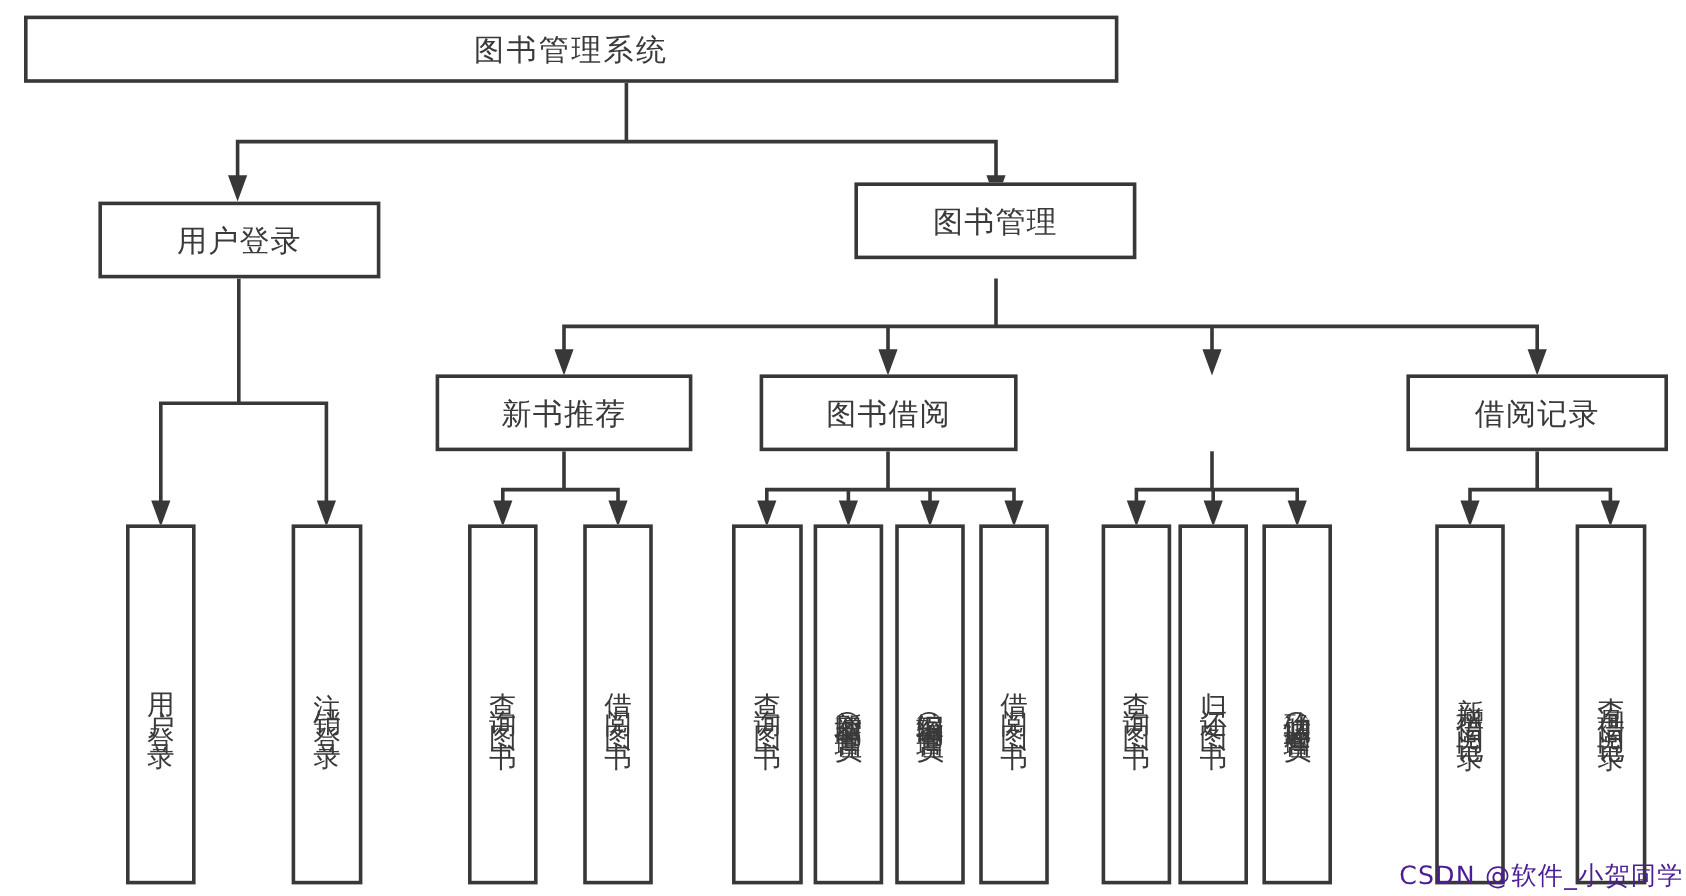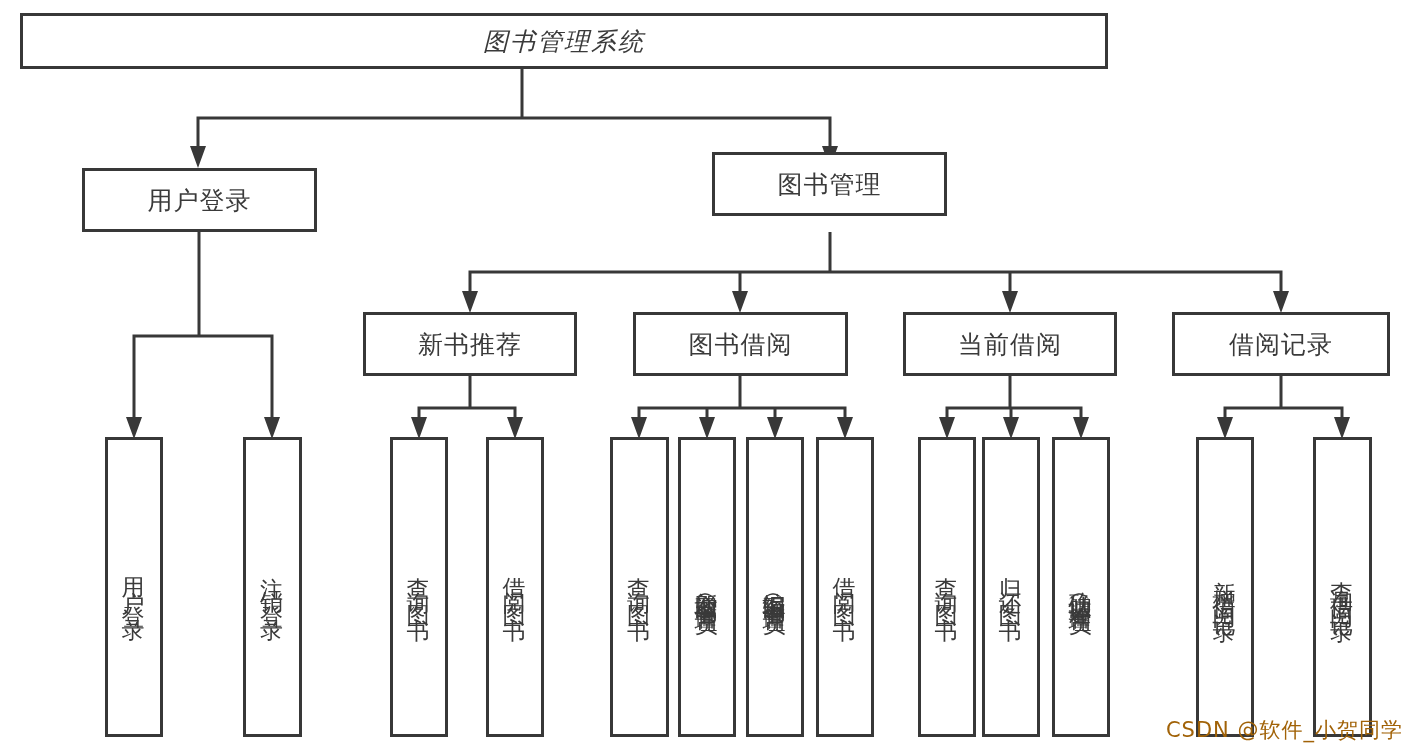--- a/index.html
+++ b/index.html
@@ -31,21 +31,21 @@
   }
   .ls-wide{letter-spacing:14px;}
   .ls-med{letter-spacing:8px;}
   .ls-tight{letter-spacing:3px;}
   .watermark{
     position:absolute;
     right:2px;
     bottom:3px;
     font-size:21px;
     letter-spacing:1px;
-    color:#a16207;
+    color:#4c1d95;
     z-index:5;
     font-family:"DejaVu Sans","Liberation Sans",sans-serif;
   }
 </style>
 </head>
 <body>
 
 <div id="canvas">
 
   <svg id="connectors" viewBox="0 0 1405 747" xmlns="http://www.w3.org/2000/svg">
@@ -98,28 +98,27 @@
              M699 417 L715 417 L707 439 Z
              M767 417 L783 417 L775 439 Z
              M837 417 L853 417 L845 439 Z
              M939 417 L955 417 L947 439 Z
              M1003 417 L1019 417 L1011 439 Z
              M1073 417 L1089 417 L1081 439 Z
              M1217 417 L1233 417 L1225 439 Z
              M1334 417 L1350 417 L1342 439 Z"></path>
   </svg>
 
-  <div class="node h root" style="left:20px;top:13px;width:1088px;height:56px;font-style:italic;">图书管理系统</div>
+  <div class="node h root" style="left:20px;top:13px;width:912px;height:56px;">图书管理系统</div>
 
   <div class="node h" style="left:82px;top:168px;width:235px;height:64px;">用户登录</div>
   <div class="node h" style="left:712px;top:152px;width:235px;height:64px;">图书管理</div>
 
   <div class="node h" style="left:633px;top:312px;width:215px;height:64px;">图书借阅</div>
   <div class="node h" style="left:363px;top:312px;width:214px;height:64px;">新书推荐</div>
-  <div class="node h" style="left:903px;top:312px;width:214px;height:64px;">当前借阅</div>
   <div class="node h" style="left:1172px;top:312px;width:218px;height:64px;">借阅记录</div>
 
   <div class="node v ls-wide" style="left:105px;top:437px;width:58px;height:300px;">用户登录</div>
   <div class="node v ls-wide" style="left:243px;top:437px;width:59px;height:300px;">注销登录</div>
 
   <div class="node v ls-wide" style="left:390px;top:437px;width:58px;height:300px;">查询图书</div>
   <div class="node v ls-wide" style="left:486px;top:437px;width:58px;height:300px;">借阅图书</div>
 
   <div class="node v ls-wide" style="left:610px;top:437px;width:59px;height:300px;">查询图书</div>
   <div class="node v ls-tight" style="left:678px;top:437px;width:58px;height:300px;">新增图书（管理员）</div>

